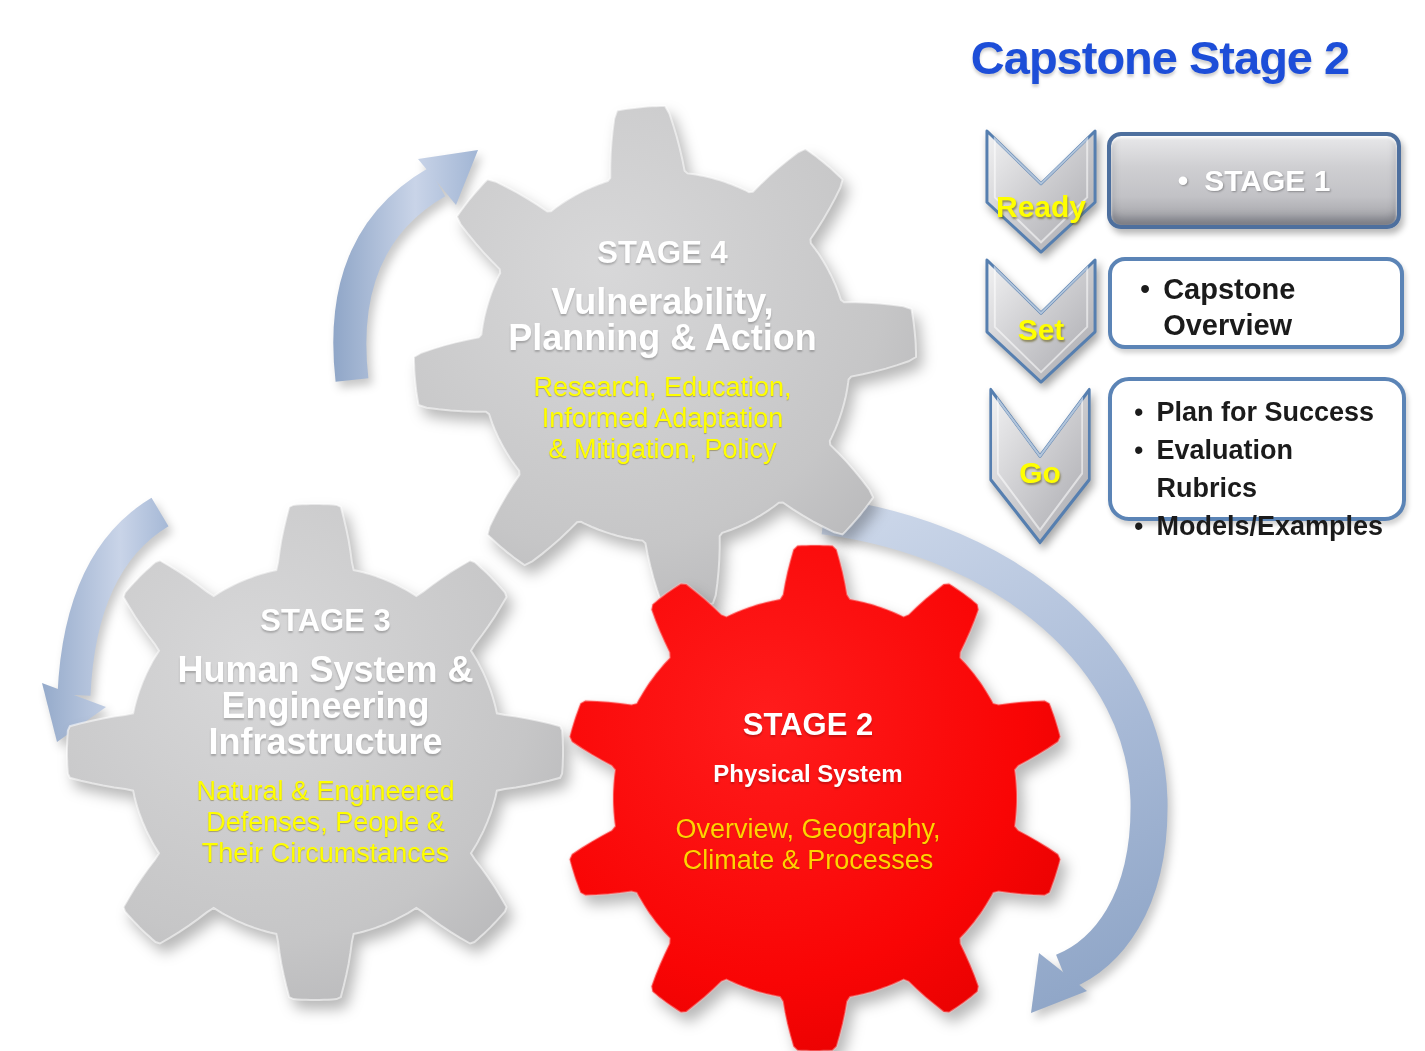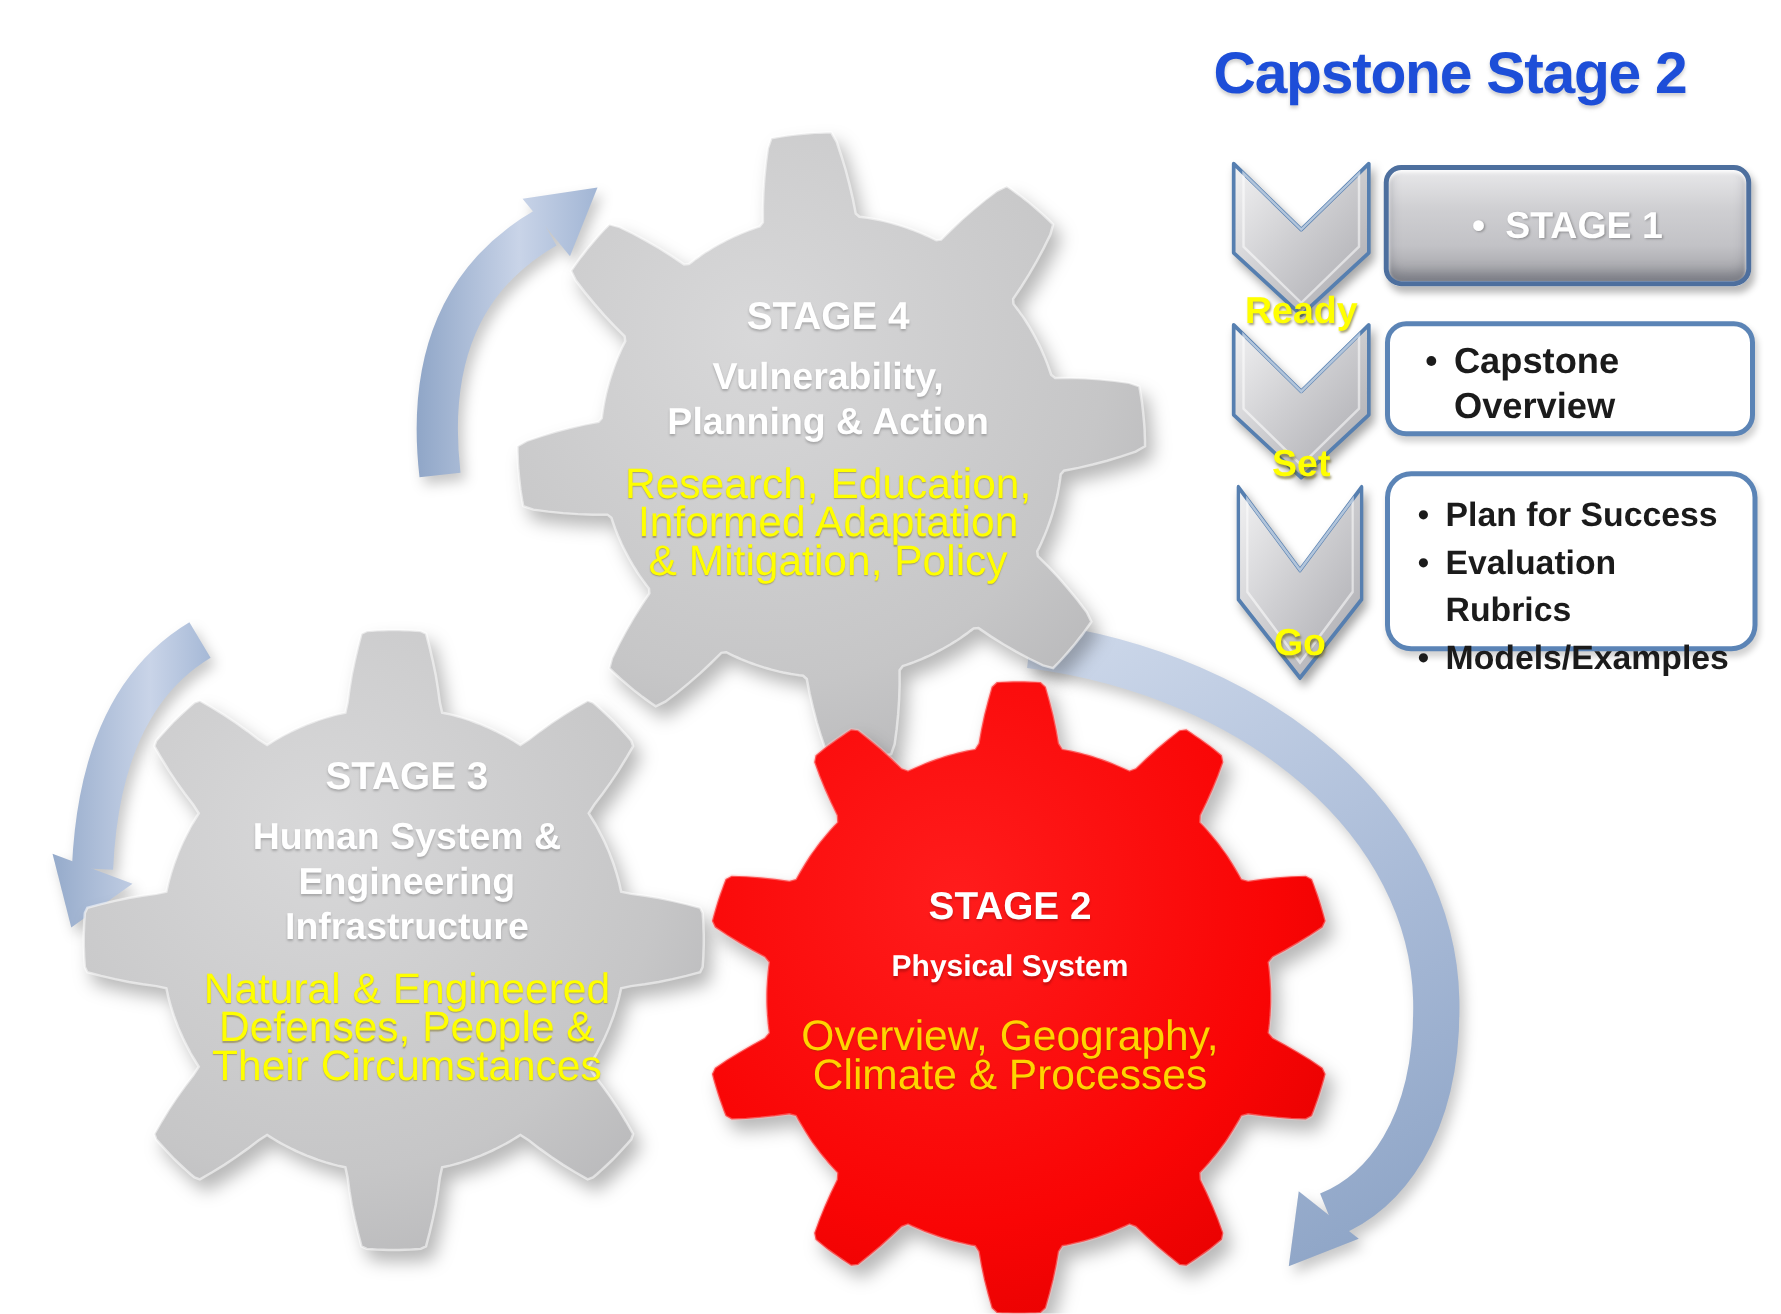--- a/index.html
+++ b/index.html
@@ -10,40 +10,39 @@
   svg.art{position:absolute;left:0;top:0;width:1425px;height:1051px;}
   .shadowed{filter:drop-shadow(6px 9px 7px rgba(0,0,0,0.28));}
   .arrow-shadow{filter:drop-shadow(4px 6px 5px rgba(0,0,0,0.22));}
 
   
   .gear-text{position:absolute;text-align:center;color:#ffffff;}
   .gt-s4{left:465px;top:236px;width:395px;}
   .gt-s3{left:128px;top:604px;width:395px;}
   .gt-s2{left:608px;top:708px;width:400px;}
   .stage-label{font-size:31px;line-height:33px;font-weight:700;text-shadow:0 2px 2px rgba(0,0,0,.22);}
-  .gear-title{font-size:30px;line-height:36px;font-weight:700;margin-top:15px;text-shadow:0 2px 2px rgba(0,0,0,.22);}
+  .gear-title{font-size:36px;line-height:36px;font-weight:700;margin-top:15px;text-shadow:0 2px 2px rgba(0,0,0,.22);}
   .gt-s2 .gear-title{font-size:24px;}
-  .gear-sub{font-size:34px;line-height:31px;margin-top:16px;color:#ffff00;font-weight:500;text-shadow:0 1px 1px rgba(110,95,0,.45);}
+  .gear-sub{font-size:27px;line-height:31px;margin-top:16px;color:#ffff00;font-weight:500;text-shadow:0 1px 1px rgba(110,95,0,.45);}
   .gt-s2 .gear-sub{color:#ffd400;margin-top:22px;text-shadow:0 1px 1px rgba(120,60,0,.45);}
 
   
   .main-title{
     position:absolute;left:935px;top:30px;width:450px;text-align:center;
     font-size:47px;font-weight:700;letter-spacing:-1px;color:#1d4ed8;
     text-shadow:0 3px 3px rgba(120,120,120,.35);
   }
 
   
   .chev{position:absolute;}
   .chev svg{display:block;filter:drop-shadow(3px 5px 4px rgba(0,0,0,.35));}
   .chev-label{
     position:absolute;left:0;width:100%;text-align:center;
     color:#ffff00;font-weight:700;font-size:30px;
     text-shadow:1px 2px 2px rgba(90,80,0,.55);
-    margin-top:42px;
   }
   .chev1{left:984px;top:128px;width:114px;height:127px;}
   .chev2{left:984px;top:257px;width:114px;height:128px;}
   .chev3{left:988px;top:386px;width:104px;height:160px;}
   .chev1 .chev-label{top:62px;}
   .chev2 .chev-label{top:56px;}
   .chev3 .chev-label{top:70px;}
 
   
   .seq-box{position:absolute;box-sizing:border-box;background:#ffffff;border:4px solid #5b84b6;}

